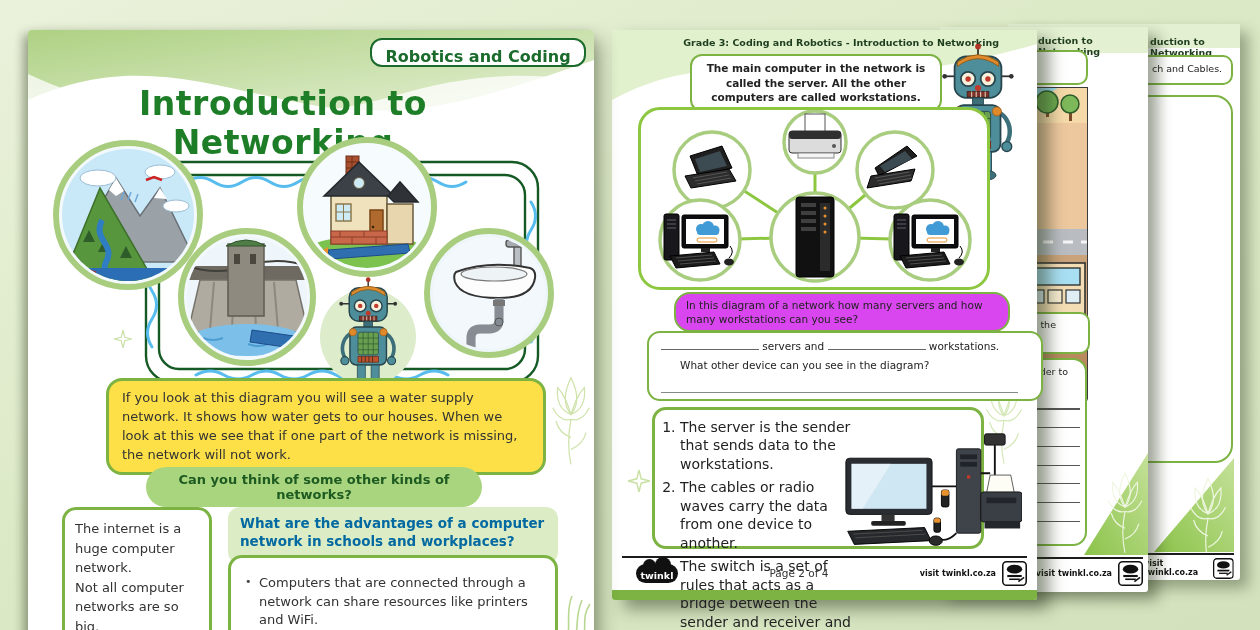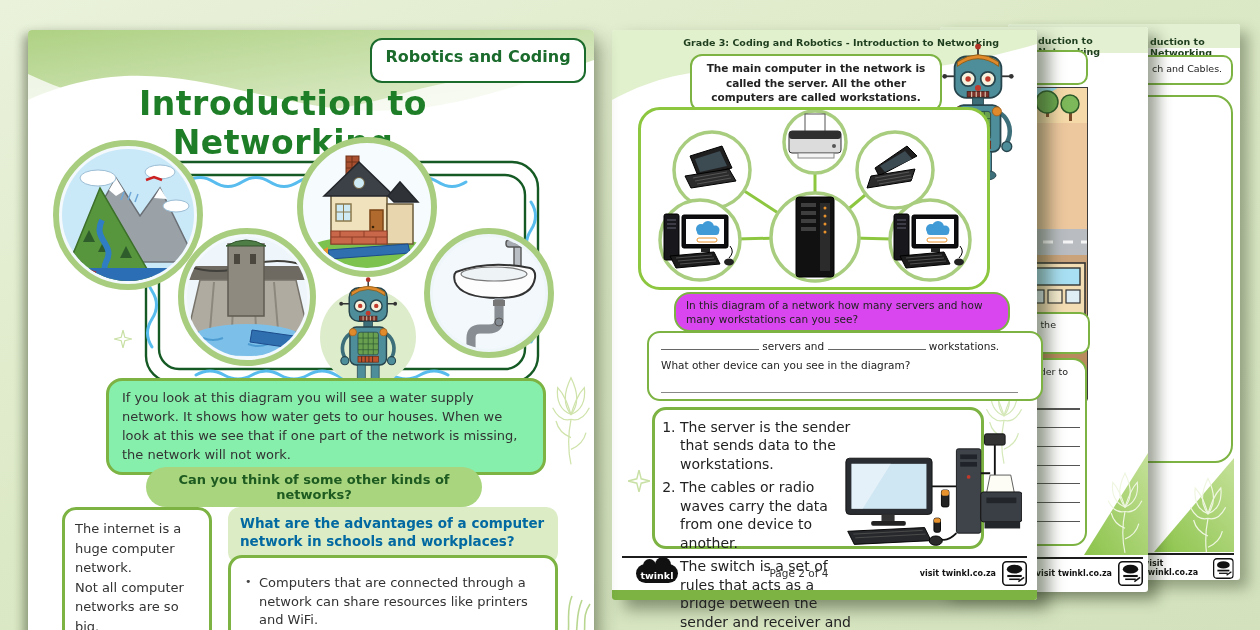--- a/index.html
+++ b/index.html
@@ -7,26 +7,26 @@
   body { font-family:"DejaVu Sans", "Liberation Sans", sans-serif; }
   #stage { position:relative; width:1260px; height:630px; overflow:hidden;
            background:linear-gradient(155deg,#eaf2db 0%, #dce9c6 45%, #d3e2bd 100%); }
   .page { position:absolute; background:#fff; }
   .abs { position:absolute; }
 
   
   #page1 { left:28px; top:30px; width:566px; height:640px; border-radius:4px;
            box-shadow:-5px 4px 10px rgba(46,58,32,.35), 6px 10px 18px rgba(46,58,32,.45); z-index:4; }
   .p1-wave { position:absolute; top:0; left:0; width:566px; height:130px; border-radius:4px 4px 0 0; }
-  .badge { position:absolute; top:8px; left:342px; width:216px; height:45px; background:#fff;
+  .badge { position:absolute; top:8px; left:342px; width:216px; height:29px; background:#fff;
            border:2.5px solid #1a6b2c; border-radius:12px; color:#1a6b2c; font-weight:bold;
            font-size:16px; text-align:center; line-height:33px; }
   .p1-title { position:absolute; top:54px; left:0; width:510px; text-align:center;
               font-size:33px; font-weight:800; color:#1e7e27; letter-spacing:.5px; }
-  .p1-introbox { position:absolute; left:78px; top:348px; width:440px; min-height:76px; background:#86efac;
+  .p1-introbox { position:absolute; left:78px; top:348px; width:440px; min-height:76px; background:#fde047;
                  border:3px solid #7cb342; border-radius:16px; padding:8px 13px;
                  font-size:13px; line-height:1.45; color:#333; z-index:3; }
   .p1-pill { position:absolute; left:118px; top:437px; width:336px; background:#a9d57f;
              border-radius:20px; padding:5px 8px; text-align:center; font-weight:bold;
              font-size:13px; color:#1d5b20; z-index:3; }
   .p1-internet { position:absolute; left:34px; top:477px; width:150px; height:230px; background:#fff;
                  border:3px solid #7cb342; border-radius:14px; padding:9px 10px;
                  font-size:13px; line-height:1.5; color:#333; white-space:pre-line; z-index:3; }
   .p1-adv { position:absolute; left:200px; top:477px; width:330px; z-index:3; }
   .p1-adv-head { background:#dcedc6; border-radius:12px; padding:7px 12px 14px;
@@ -378,21 +378,21 @@
       <span>In this diagram of a network how many servers and how many workstations can you see?</span>
     </div>
 
     <div class="p2-answer">
       <div>
         <span class="blank"></span>
         <span>servers and</span>
         <span class="blank"></span>
         <span>workstations.</span>
       </div>
-      <div style="margin-top:7px;">What other device can you see in the diagram?</div>
+      <div style="margin-top:7px;margin-left:19px;">What other device can you see in the diagram?</div>
       <div class="writeline"></div>
     </div>
 
     <div class="p2-facts">
       <ol>
         <li>The server is the sender that sends data to the workstations.</li>
         <li>The cables or radio waves carry the data from one device to another.</li>
         <li>The switch is a set of rules that acts as a bridge between the sender and receiver and will not allow bad data to be transferred.</li>
         <li>The servers is the destination computer where the data will end up.</li>
       </ol>

